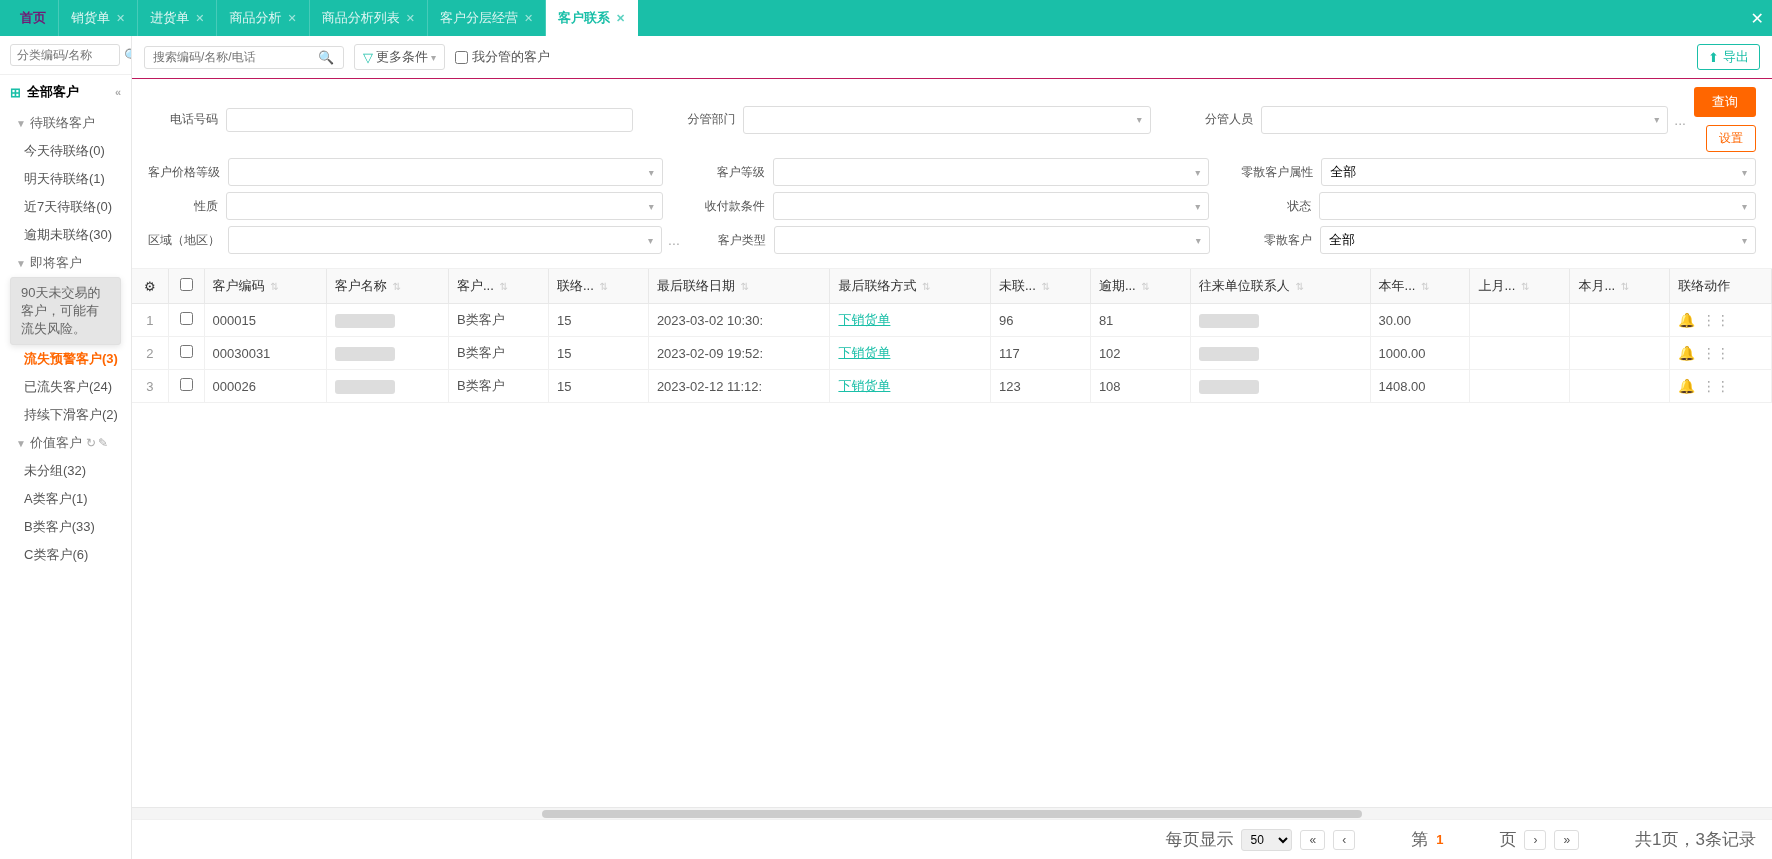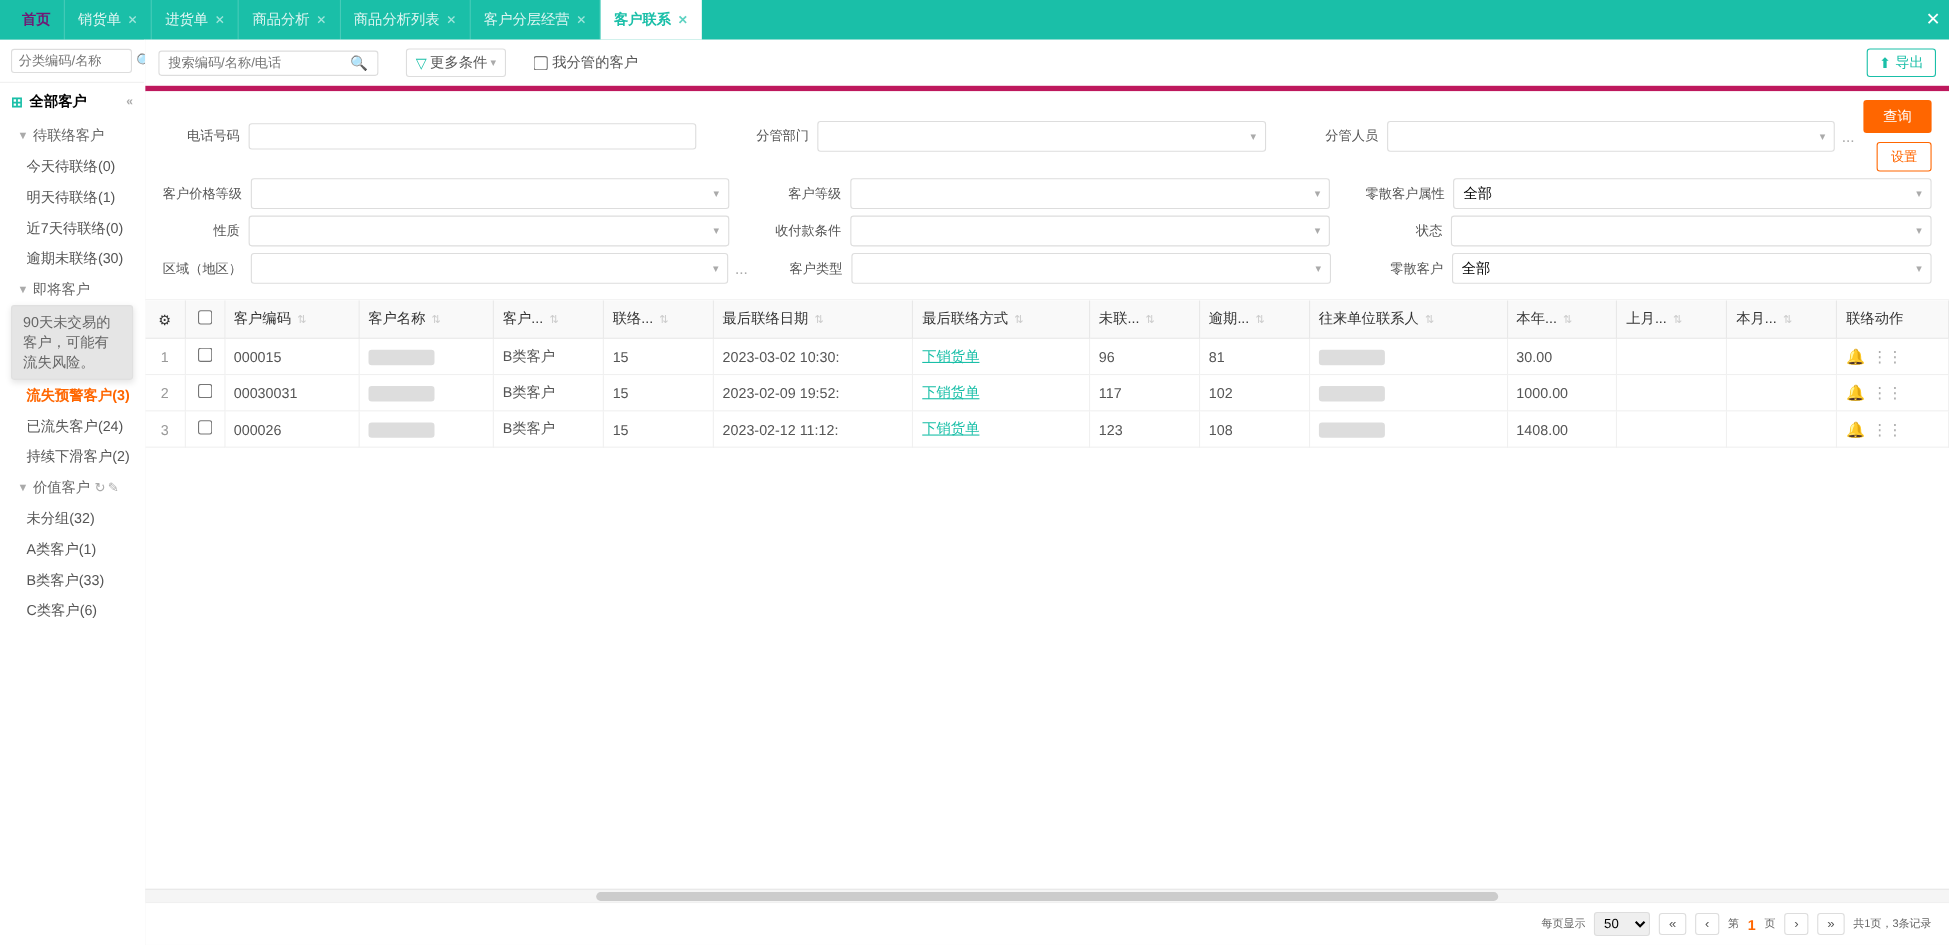--- a/index.html
+++ b/index.html
@@ -77,21 +77,21 @@
       box-shadow: 0 2px 6px rgba(0,0,0,0.1);
     }
 
     
     .content { flex: 1; display: flex; flex-direction: column; overflow: hidden; }
 
     
     .filter-bar {
       display: flex; align-items: center;
       padding: 8px 12px; background: #fff;
-      border-bottom: 5px solid #be185d; gap: 25px;
+      border-bottom: 1px solid #be185d; gap: 10px;
     }
     .filter-input-wrap {
       display: flex; align-items: center;
       border: 1px solid #ddd; border-radius: 3px;
       padding: 3px 8px; width: 200px;
     }
     .filter-input-wrap input { border: none; outline: none; font-size: 12px; flex: 1; }
     .filter-input-wrap .si { color: #ff6600; cursor: pointer; }
     .filter-btn {
       display: flex; align-items: center; gap: 3px;
@@ -180,21 +180,21 @@
       color: transparent; user-select: none;
       min-width: 60px; height: 14px; vertical-align: middle;
     }
 
     
     .pagination {
       display: flex; align-items: center; justify-content: flex-end;
       padding: 8px 16px; background: #fff;
       border-top: 1px solid #f0f0f0; gap: 8px;
     }
-    .pagination-text { color: #666; font-size: 10px; }
+    .pagination-text { color: #666; font-size: 17px; margin-left: 48px; }
     .page-size-select {
       border: 1px solid #ddd; border-radius: 3px;
       padding: 2px 4px; font-size: 12px;
     }
     .page-btn {
       border: 1px solid #ddd; border-radius: 3px;
       padding: 2px 8px; cursor: pointer; color: #555;
       background: #fff; font-size: 12px;
     }
     .page-current { font-weight: bold; color: #ff6600; }

